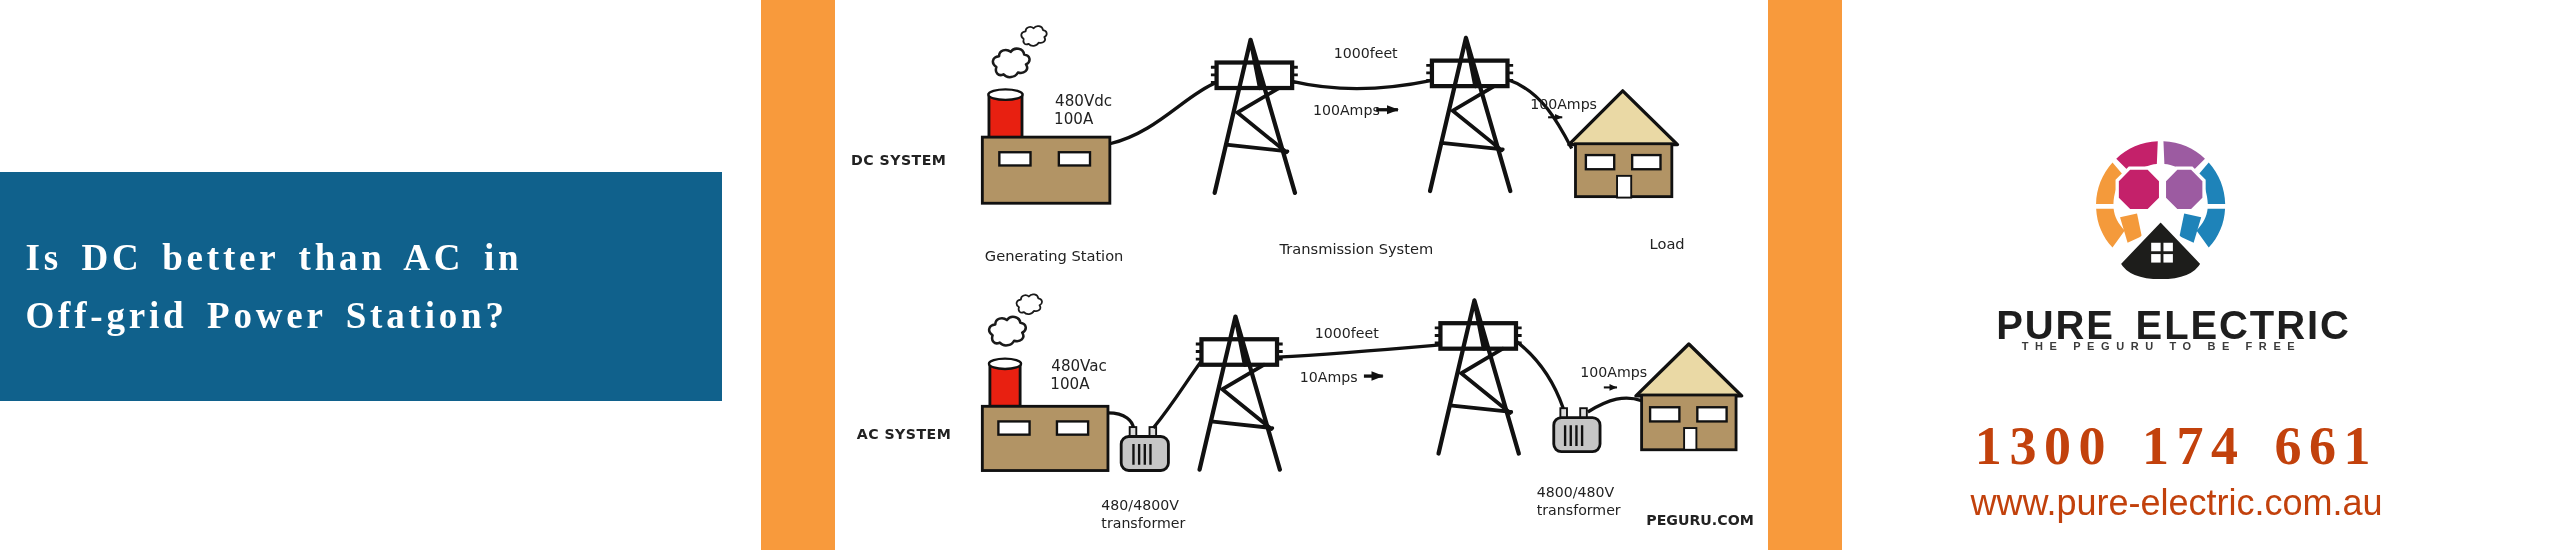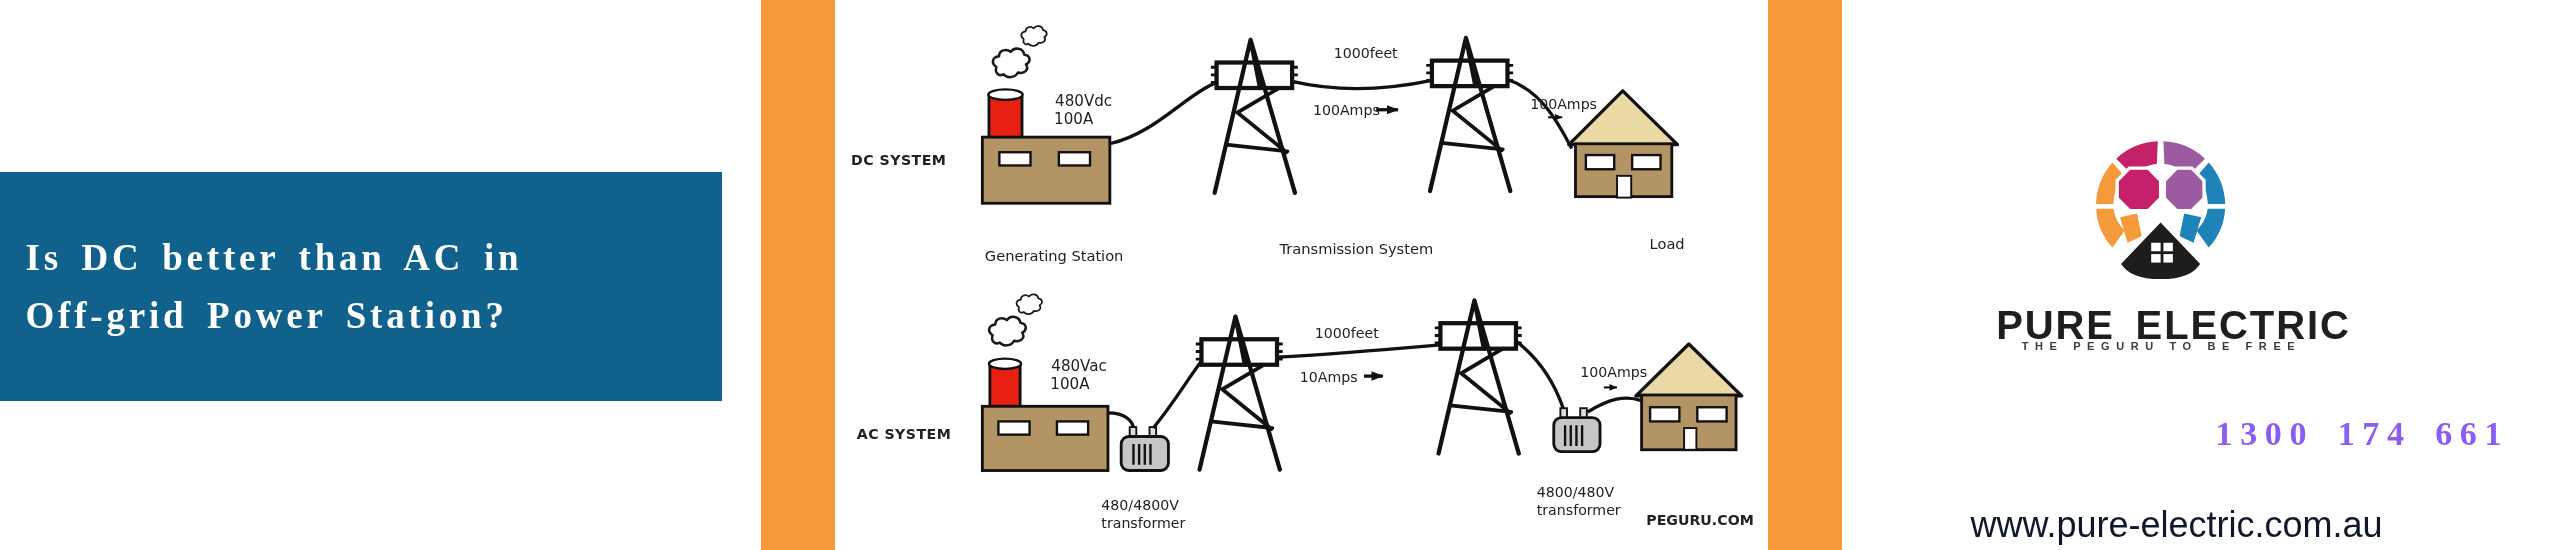--- a/index.html
+++ b/index.html
@@ -26,22 +26,22 @@
   .cap{font-size:15.5px;}
   .wm{font-size:15px;font-weight:700;}
 
   
   .brand{position:absolute;left:1844px;top:0;width:732px;height:551px;}
   .brand-row{position:absolute;text-align:center;white-space:nowrap;}
   .brand-name{left:12px;top:303px;width:635px;font-size:40px;font-weight:700;letter-spacing:1.9px;
               word-spacing:7.6px;color:#1e1e1e;}
   .brand-tagline{left:0;top:340px;width:635px;font-size:11px;font-weight:700;letter-spacing:6.6px;color:#3b3b3b;}
   .brand-phone{left:0;top:415px;width:665px;font-family:"Liberation Serif",serif;font-weight:700;
-               font-size:34px;letter-spacing:7.6px;word-spacing:7.6px;color:#8b5cf6;text-align:right;}
-  .brand-site{left:0;top:504px;width:665px;font-size:36px;font-weight:400;color:#0f172a;}
+               font-size:54px;letter-spacing:7.6px;word-spacing:7.6px;color:#c2410c;}
+  .brand-site{left:0;top:482px;width:665px;font-size:36px;font-weight:400;color:#c2410c;}
   .logo{position:absolute;left:238px;top:138px;}
 </style>
 </head>
 <body>
 
 <div class="banner">
 
   <div class="title-box">
     <div class="title-line">Is DC better than AC in</div>
     <div class="title-line">Off-grid Power Station?</div>

